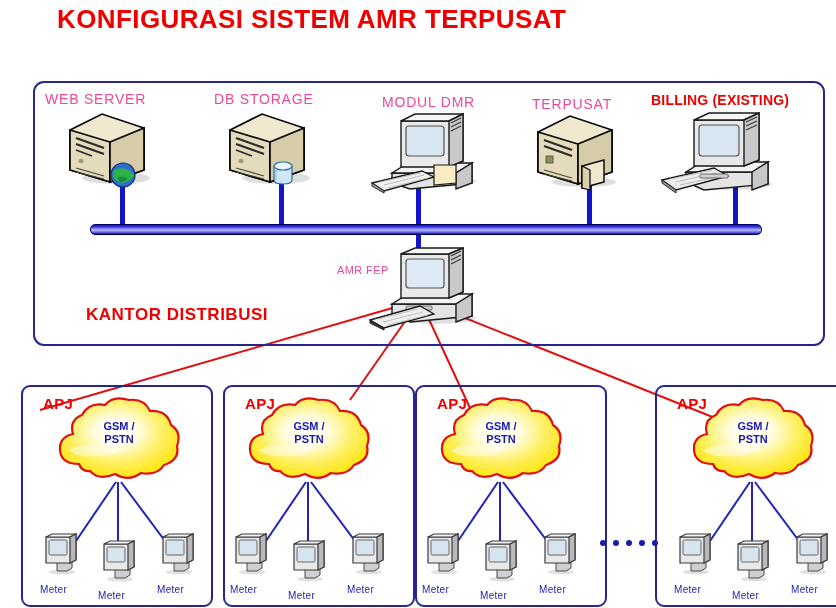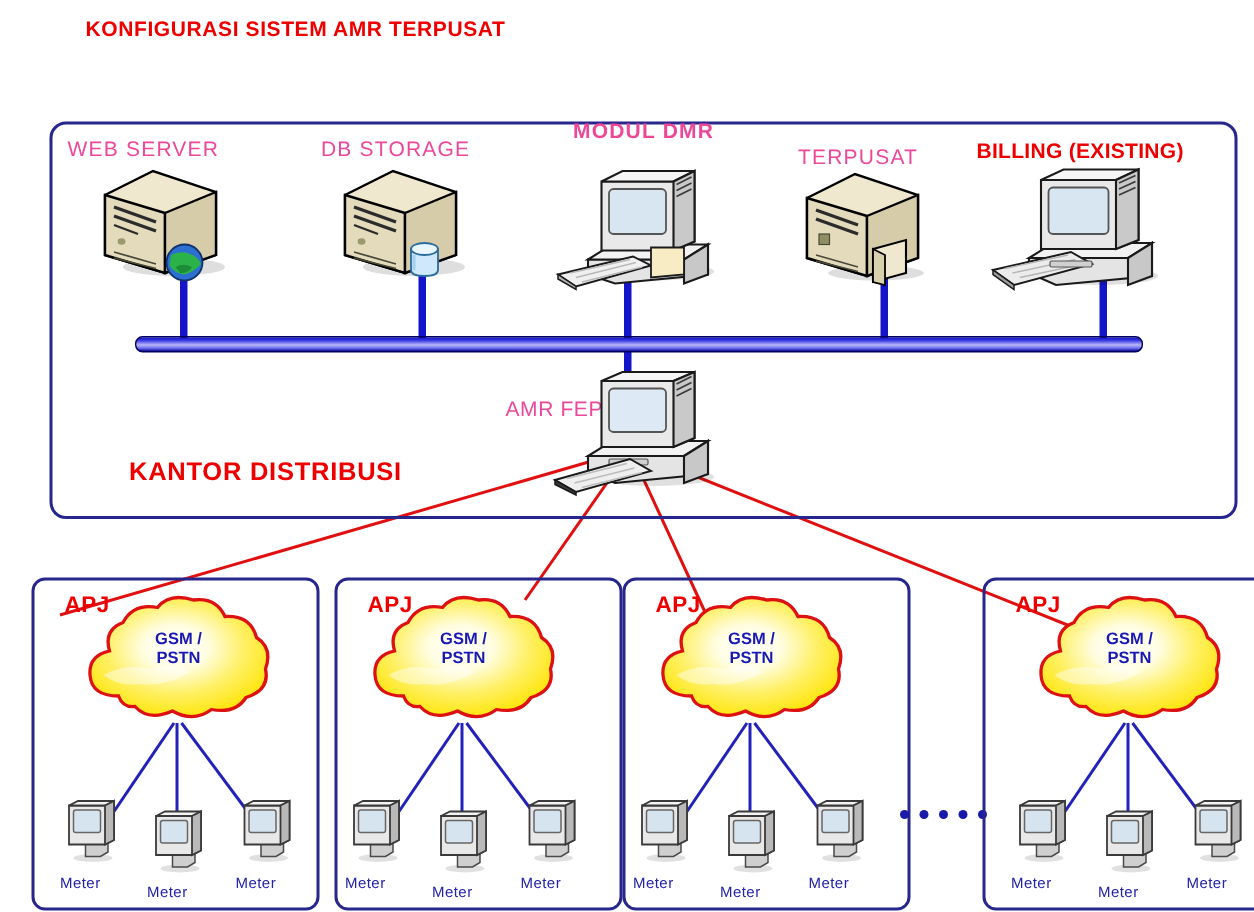--- a/index.html
+++ b/index.html
@@ -21,21 +21,21 @@
   
   #title-block {
     position: absolute;
     left: 57px;
     top: 5px;
     width: 700px;
   }
   .title-line {
     color: #ee0000;
     font-weight: bold;
-    font-size: 14px;
+    font-size: 26px;
     letter-spacing: 0.4px;
     line-height: 29px;
     font-family: "Liberation Sans", sans-serif;
     white-space: nowrap;
   }
 
   
   .panel {
     position: absolute;
     border: 2px solid #26268c;
@@ -70,21 +70,21 @@
     letter-spacing: 0.8px;
     white-space: nowrap;
     font-family: "Liberation Sans", sans-serif;
   }
   .node-label.red {
     color: #ee0000;
     font-weight: bold;
     letter-spacing: 0.2px;
   }
   .node-label.small {
-    font-size: 14px;
+    font-size: 11px;
     letter-spacing: 0.4px;
   }
 
   #kantor-caption {
     position: absolute;
     left: 86px;
     top: 305px;
     color: #ee0000;
     font-weight: bold;
     font-size: 17px;
@@ -178,21 +178,21 @@
   <div class="drop-line" style="left:279px; top:180px; height:48px;"></div>
   <div class="drop-line" style="left:416px; top:188px; height:40px;"></div>
   <div class="drop-line" style="left:587px; top:178px; height:50px;"></div>
   <div class="drop-line" style="left:733px; top:180px; height:48px;"></div>
   <div class="drop-line" style="left:416px; top:232px; height:26px;"></div>
 
   <div id="bus-bar"></div>
 
   <div class="node-label" style="left:45px;  top:91px;">WEB SERVER</div>
   <div class="node-label" style="left:214px; top:91px;">DB STORAGE</div>
-  <div class="node-label" style="left:382px; top:79px;font-weight:bold;">MODUL DMR</div>
+  <div class="node-label" style="left:382px; top:94px;">MODUL DMR</div>
   <div class="node-label" style="left:532px; top:96px;">TERPUSAT</div>
   <div class="node-label red" style="left:651px; top:92px;">BILLING (EXISTING)</div>
   <div class="node-label small" style="left:337px; top:264px;">AMR FEP</div>
 
   <div class="device" style="left:62px; top:108px;">
     <svg width="96" height="78" viewBox="0 0 96 78">
       <ellipse cx="54" cy="70" rx="34" ry="6" fill="#000" opacity="0.13"></ellipse>
       <polygon points="8,22 40,6 82,20 82,62 48,74 8,62" fill="#efe8ce" stroke="#000" stroke-width="1.6"></polygon>
       <polygon points="8,22 48,34 48,74 8,62" fill="#e3dbbc" stroke="#000" stroke-width="1.6"></polygon>
       <polygon points="48,34 82,20 82,62 48,74" fill="#d6cca9" stroke="#000" stroke-width="1.6"></polygon>

